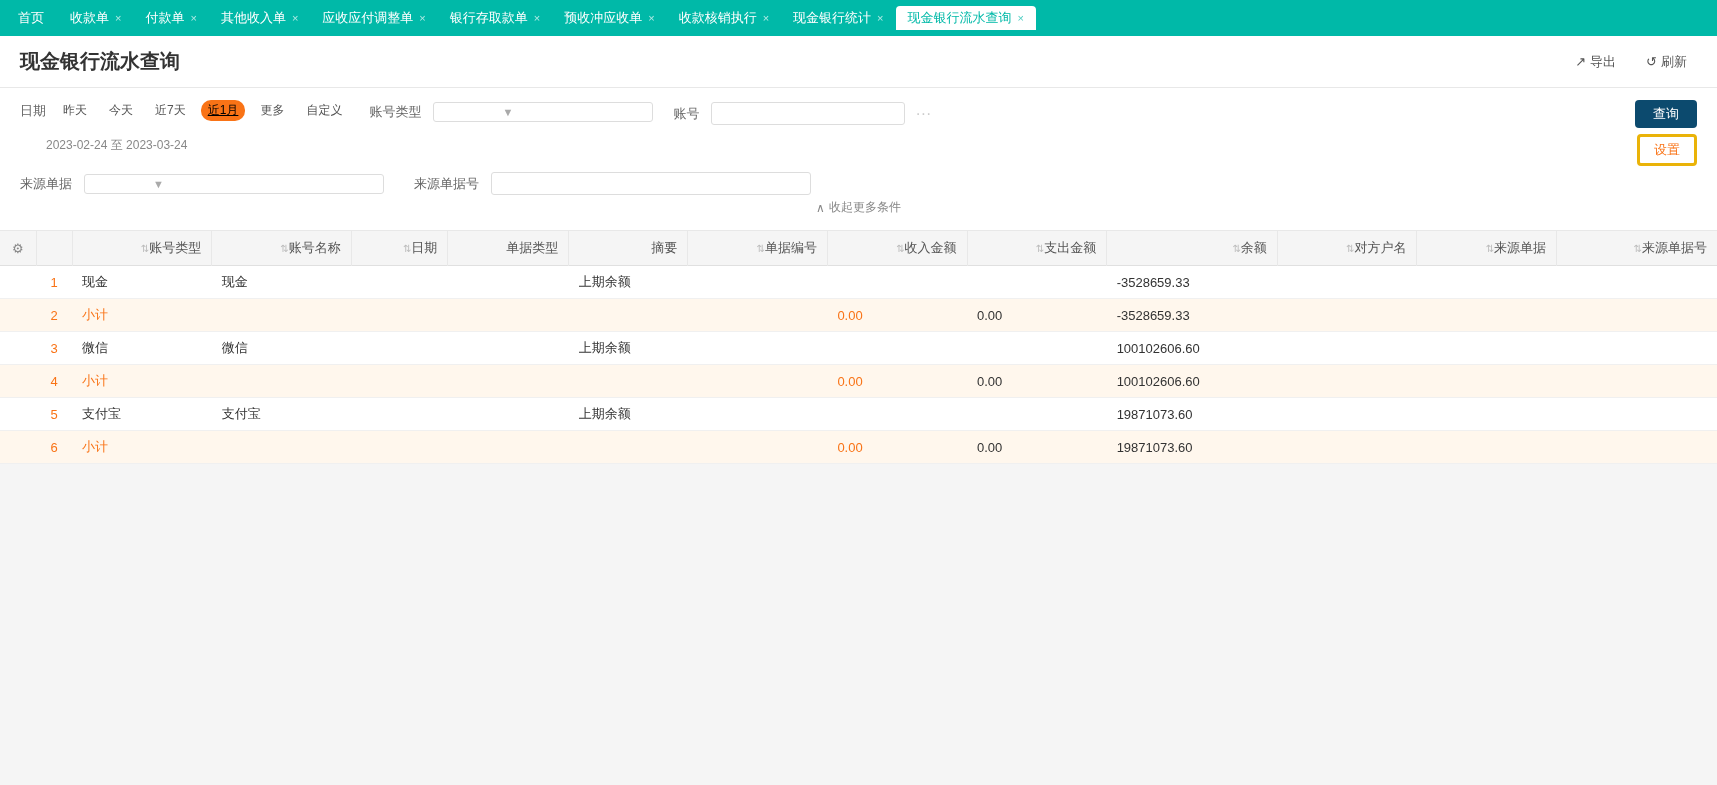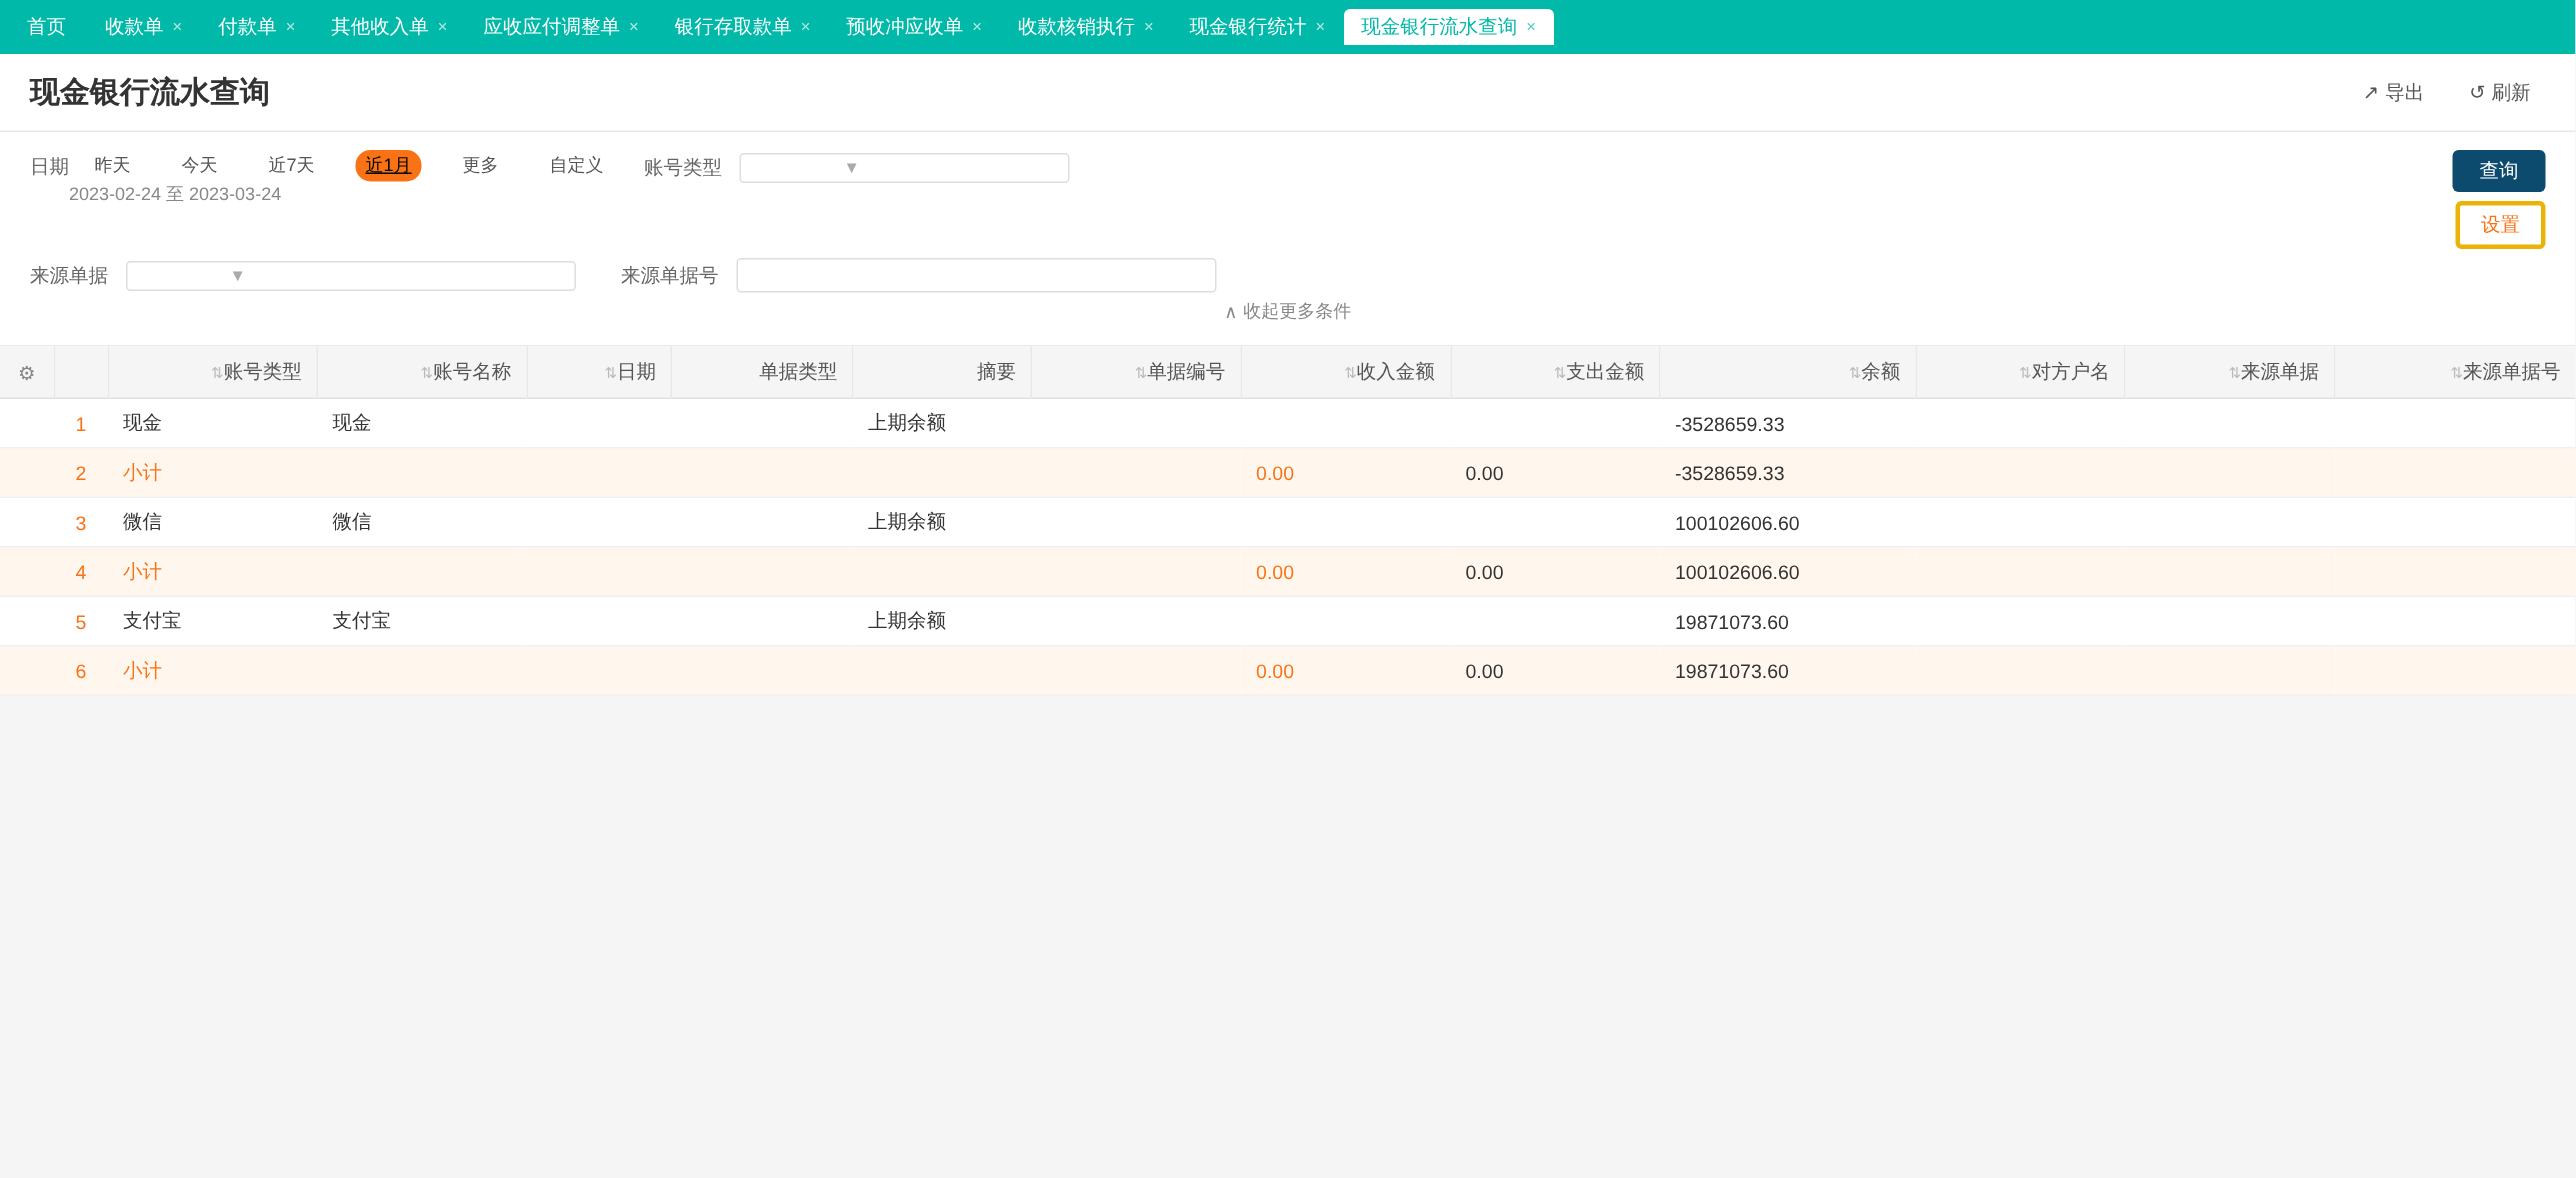--- a/index.html
+++ b/index.html
@@ -85,21 +85,21 @@
     }
     .filter-label {
       color: #666;
       font-size: 13px;
       white-space: nowrap;
       margin-right: 6px;
     }
     .date-options {
       display: flex;
       align-items: flex-end;
-      gap: 20px;
+      gap: 8px;
     }
     .date-opt {
       padding: 2px 7px;
       border-radius: 3px;
       cursor: pointer;
       font-size: 12px;
       color: #555;
     }
     .date-opt.active-orange {
       background: #f97316;
@@ -213,21 +213,21 @@
     }
     .date-top {
       display: flex;
       align-items: center;
       gap: 4px;
     }
     .date-bottom {
       font-size: 12px;
       color: #888;
       margin-left: 26px;
-      margin-top: 0;
+      margin-top: 16px;
     }
   </style>
 </head>
 <body>
 
 <div class="top-nav">
   <div class="nav-home">首页</div>
   <div class="nav-item">
     <span>收款单</span>
     <span class="close-x">×</span>
@@ -299,20 +299,25 @@
     </div>
 
     <div class="filter-group" style="margin-top:2px;">
       <span class="filter-label">账号类型</span>
       <div class="filter-select" style="min-width:220px;">
         <span></span>
         <span class="arrow">▼</span>
       </div>
     </div>
 
+    <div class="filter-group" style="margin-top:2px;">
+      <span class="filter-label">账号</span>
+      <input class="filter-input" style="min-width: 160px;">
+      <span class="filter-dots">···</span>
+    </div>
 
     <div style="margin-left:auto; display:flex; flex-direction:column; gap:6px; align-items:flex-end;">
       <button class="query-btn">查询</button>
       <button class="settings-btn">设置</button>
     </div>
   </div>
 
   <div style="display:flex; align-items:center; gap:30px; margin-top:6px; flex-wrap:wrap;">
     <div class="filter-group">
       <span class="filter-label">来源单据</span>

